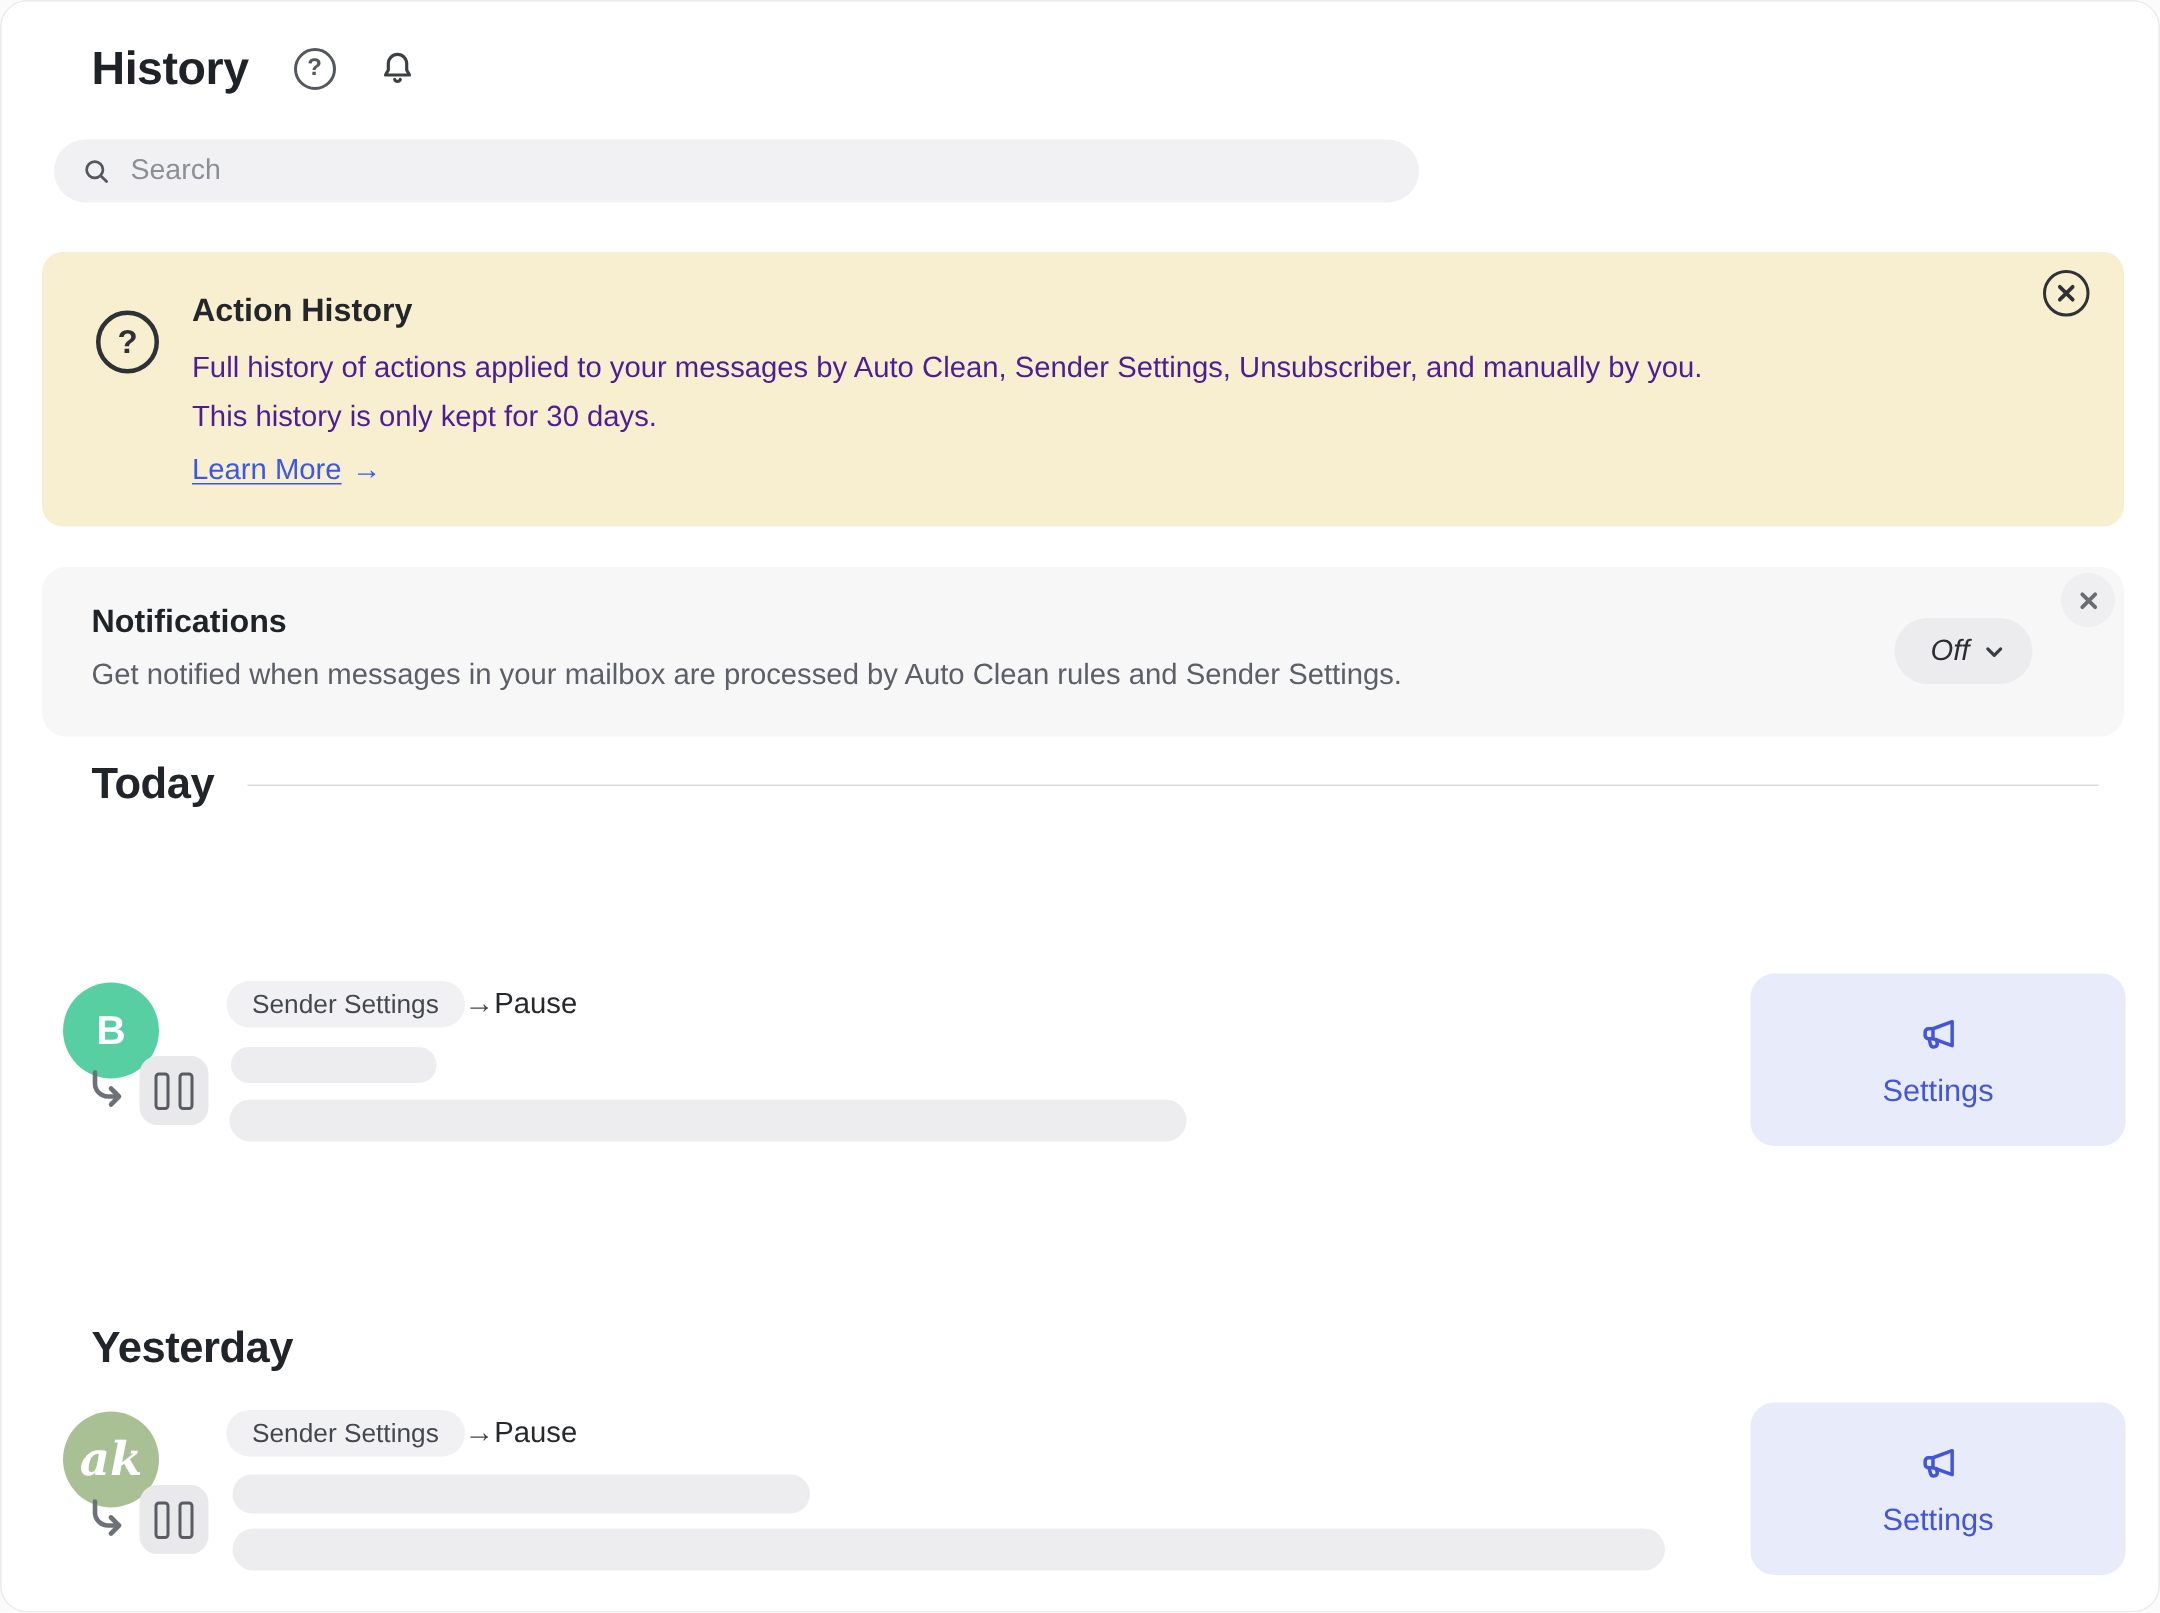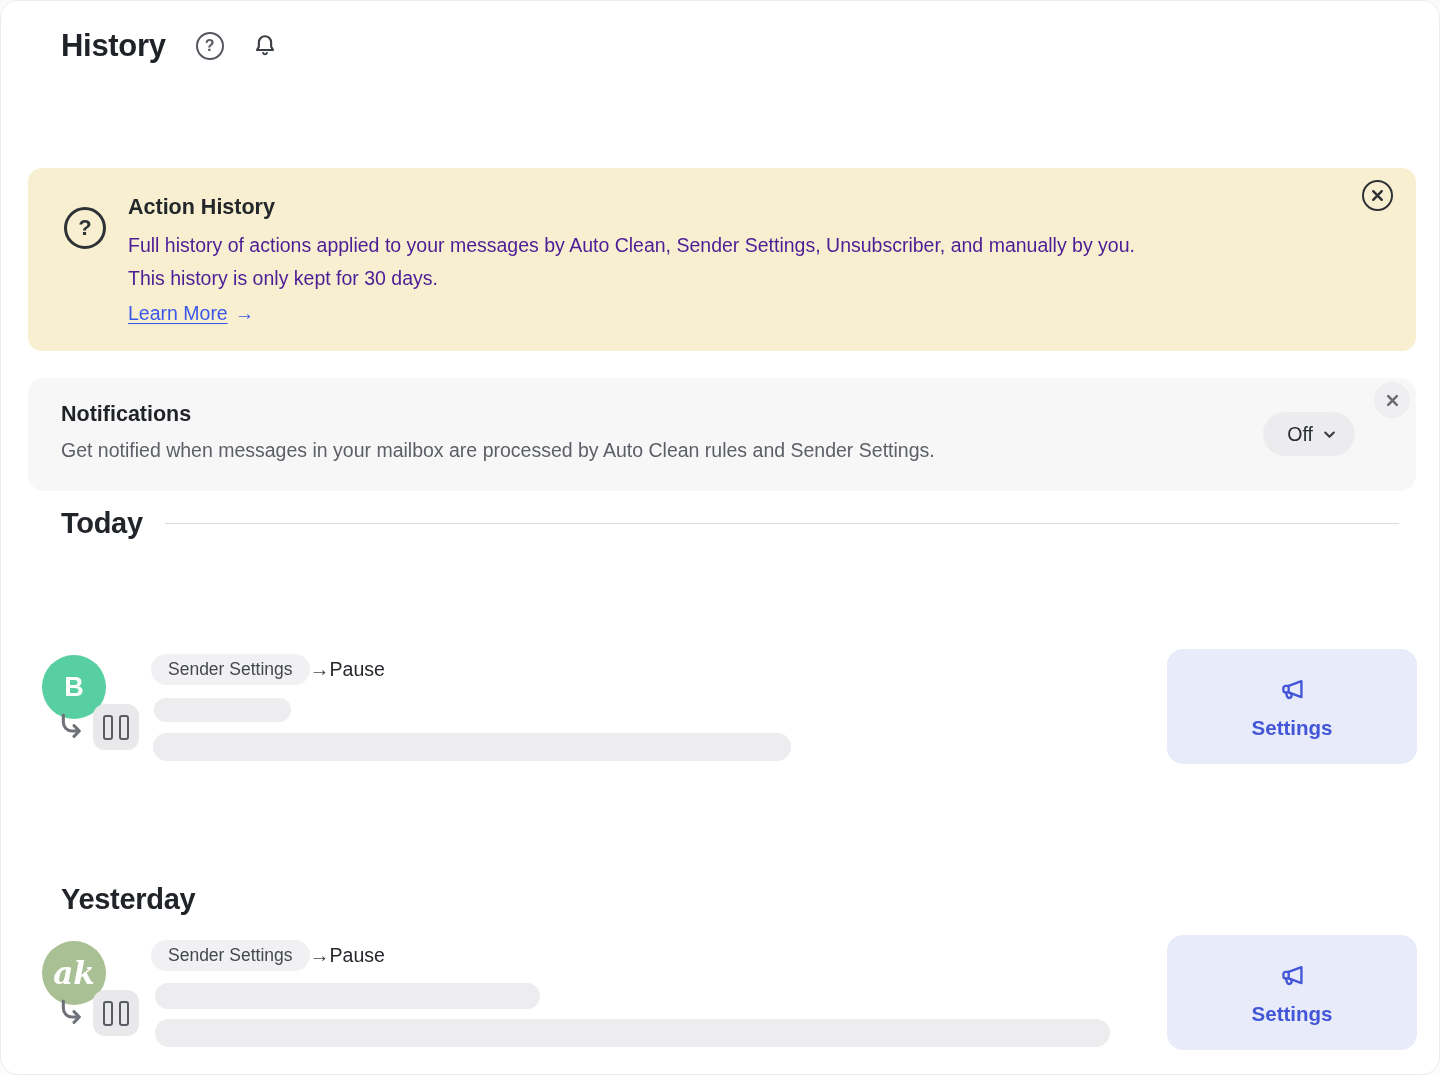--- a/index.html
+++ b/index.html
@@ -68,21 +68,21 @@
   .notif-banner {
     position: absolute; top: 377px; left: 27px; width: 1388px; height: 113px;
     background: #f7f7f8; border-radius: 16px;
   }
   .nb-title { position: absolute; left: 33px; top: 24px; font-size: 21.5px; font-weight: 700; color: #1f2226; }
   .nb-desc  { position: absolute; left: 33px; top: 61px; font-size: 19.5px; color: #5c6066; }
   .nb-toggle {
     position: absolute; right: 61px; top: 34px; height: 44px; padding: 0 18px 0 24px;
     background: #ececee; border: none; border-radius: 22px; cursor: pointer;
     display: flex; align-items: center; gap: 9px;
-    font-size: 19.5px; color: #2a2d31; font-family: "Liberation Sans", sans-serif;
+    font-size: 19.5px; color: #2a2d31; font-family: "Liberation Sans", sans-serif; font-style: italic;
   }
   .nb-close {
     position: absolute; top: 4px; right: 6px; width: 36px; height: 36px;
     background: #efeff1; border: none; border-radius: 50%; cursor: pointer;
     display: flex; align-items: center; justify-content: center;
   }
 
   
   .section-header {
     position: absolute; left: 60px; right: 40px;
@@ -125,21 +125,21 @@
   .bar { background: #ededef; }
   .today-item .bar-1 { width: 137px; height: 24px; border-radius: 12px; margin-top: 13px; margin-left: 3px; }
   .today-item .bar-2 { width: 638px; height: 28px; border-radius: 14px; margin-top: 11px; margin-left: 2px; }
   .yesterday-item .bar-1 { width: 385px; height: 26px; border-radius: 13px; margin-top: 12px; margin-left: 4px; }
   .yesterday-item .bar-2 { width: 955px; height: 28px; border-radius: 14px; margin-top: 10px; margin-left: 4px; }
 
   .settings-btn {
     flex: none; margin-left: auto; width: 250px; height: 115px;
     background: #e8ebfa; border: none; border-radius: 16px; cursor: pointer;
     display: flex; flex-direction: column; align-items: center; justify-content: center; gap: 9px;
-    color: #4356d8; font-size: 20.5px; font-weight: 700; font-family: "Liberation Sans", sans-serif;
+    color: #4356d8; font-size: 20.5px; font-weight: 400; font-family: "Liberation Sans", sans-serif;
   }
 
   svg { display: block; }
 </style>
 </head>
 <body>
 
 <div class="page">
 
   <div class="header">
@@ -150,20 +150,29 @@
     <button class="bell-btn">
       <span>
         <svg width="30" height="30" viewBox="0 0 24 24" fill="none" stroke="#3c3f44" stroke-width="1.7" stroke-linecap="round" stroke-linejoin="round">
           <path d="M12 4.2a4.9 4.9 0 0 0-4.9 4.9v3.4l-1.5 2.7h12.8l-1.5-2.7V9.1A4.9 4.9 0 0 0 12 4.2Z"></path>
           <path d="M10.5 17.6a1.6 1.6 0 0 0 3 0"></path>
         </svg>
       </span>
     </button>
   </div>
 
+  <div class="search-bar">
+    <span>
+      <svg width="21" height="21" viewBox="0 0 24 24" fill="none" stroke="#54575d" stroke-width="2.1" stroke-linecap="round">
+        <circle cx="10.5" cy="10.5" r="6.2"></circle>
+        <path d="M15.2 15.2 L19.5 19.5"></path>
+      </svg>
+    </span>
+    <input type="text" placeholder="Search" style="">
+  </div>
 
   <div class="action-banner">
     <div class="ab-qicon">?</div>
     <div class="ab-content">
       <div class="ab-title">Action History</div>
       <div class="ab-line">Full history of actions applied to your messages by Auto Clean, Sender Settings, Unsubscriber, and manually by you.</div>
       <div class="ab-line">This history is only kept for 30 days.</div>
       <a class="ab-link">
         <span class="link-text">Learn More</span>
         <span>→</span>

